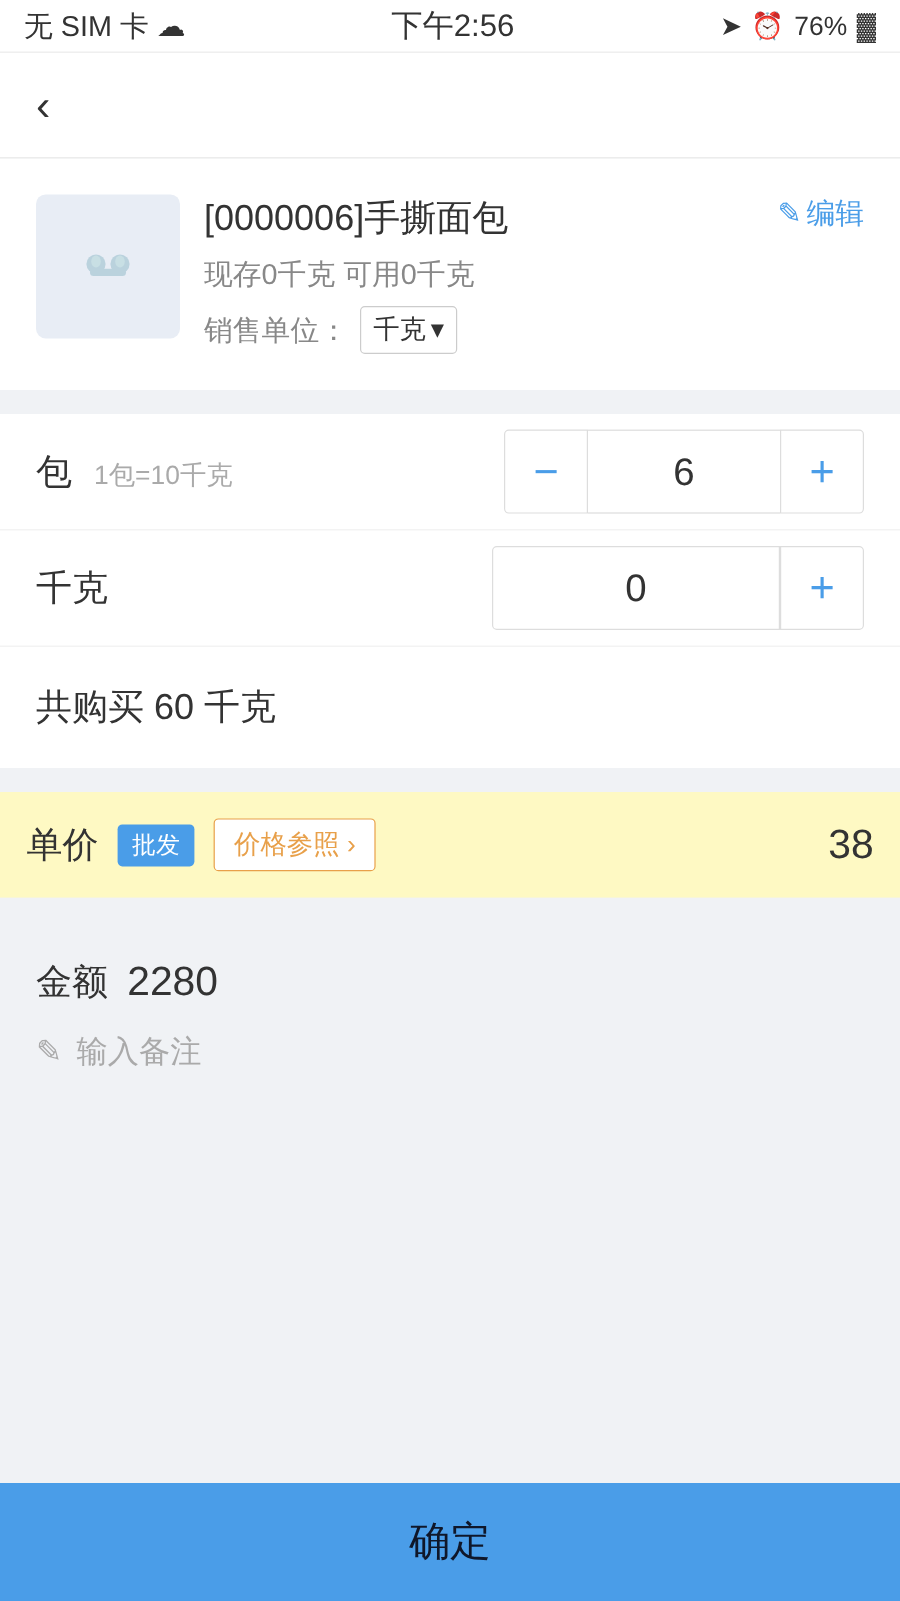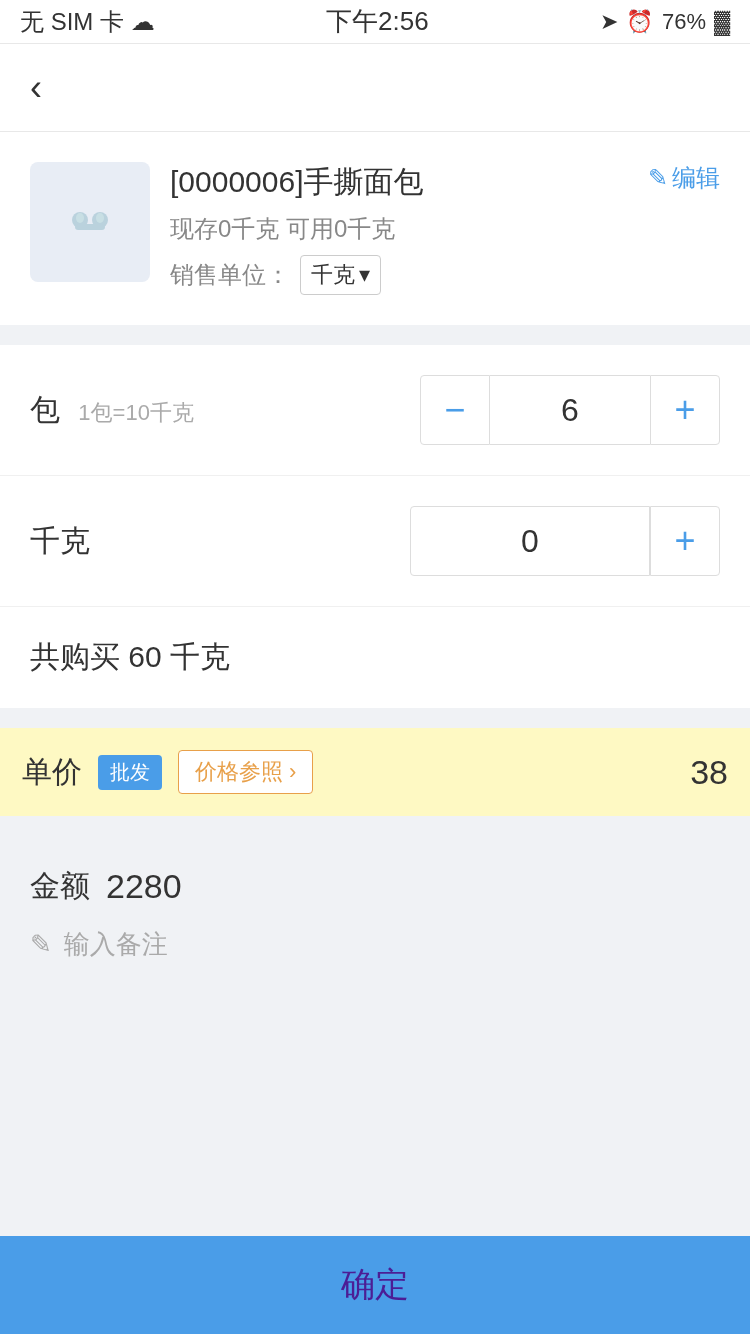--- a/index.html
+++ b/index.html
@@ -102,21 +102,21 @@
     
     .section {
       background: #fff;
       margin-bottom: 20px;
     }
 
     
     .qty-row {
       display: flex;
       align-items: center;
-      padding: 30px 30px;
+      padding: 13px 30px;
       border-bottom: 1px solid #f0f0f0;
     }
     .qty-label { font-size: 30px; color: #333; flex: 1; }
     .qty-hint { font-size: 22px; color: #aaa; margin-left: 10px; }
     .qty-btn {
       width: 70px;
       height: 70px;
       display: flex;
       align-items: center;
       justify-content: center;
@@ -234,21 +234,21 @@
       width: 750px;
       height: 98px;
       background: #4a9de8;
       display: flex;
       align-items: center;
       justify-content: center;
       cursor: pointer;
     }
     .confirm-btn-text {
       font-size: 34px;
-      color: #4c1d95;
+      color: #0f172a;
       font-weight: 500;
     }
 
     
     .bottom-spacer { height: 98px; }
 
     
     .bg-area {
       background: #f0f2f5;
       min-height: 300px;

